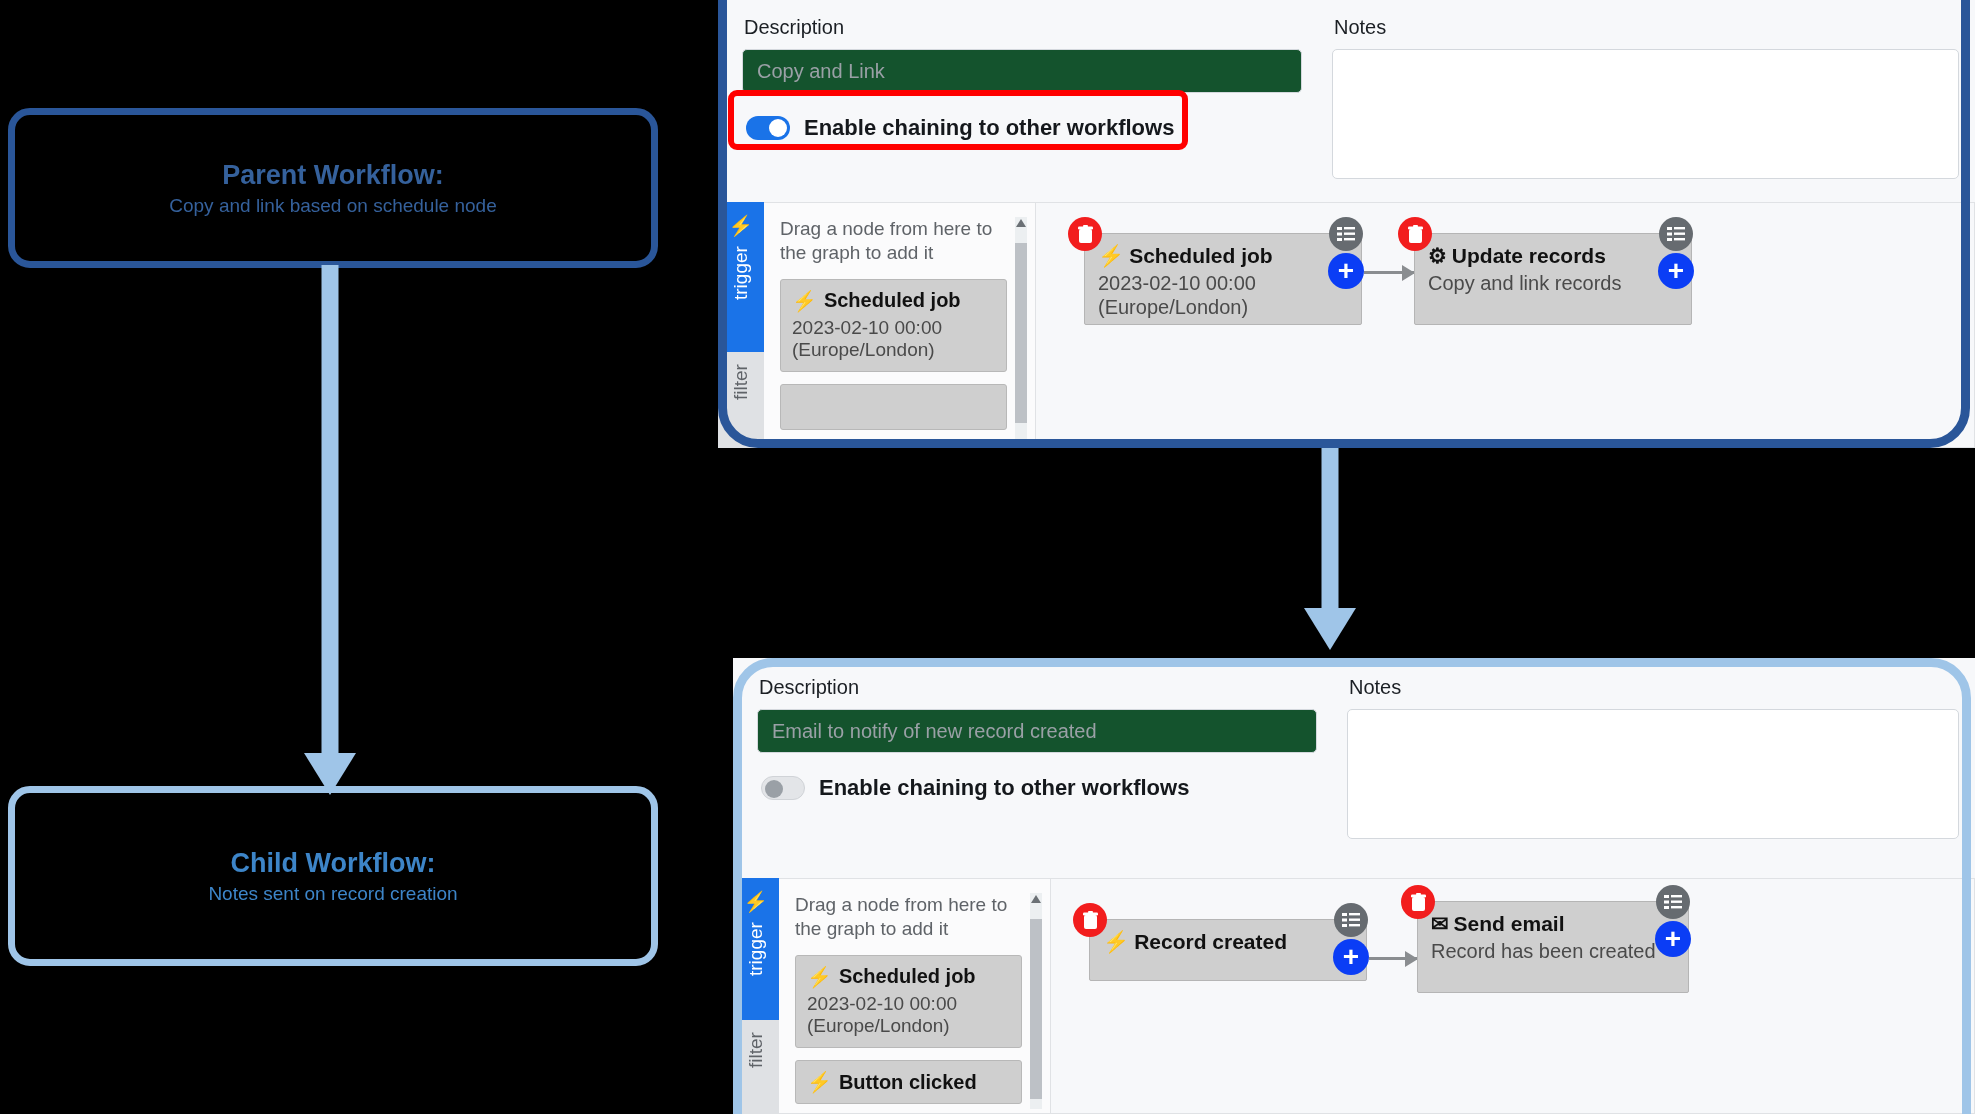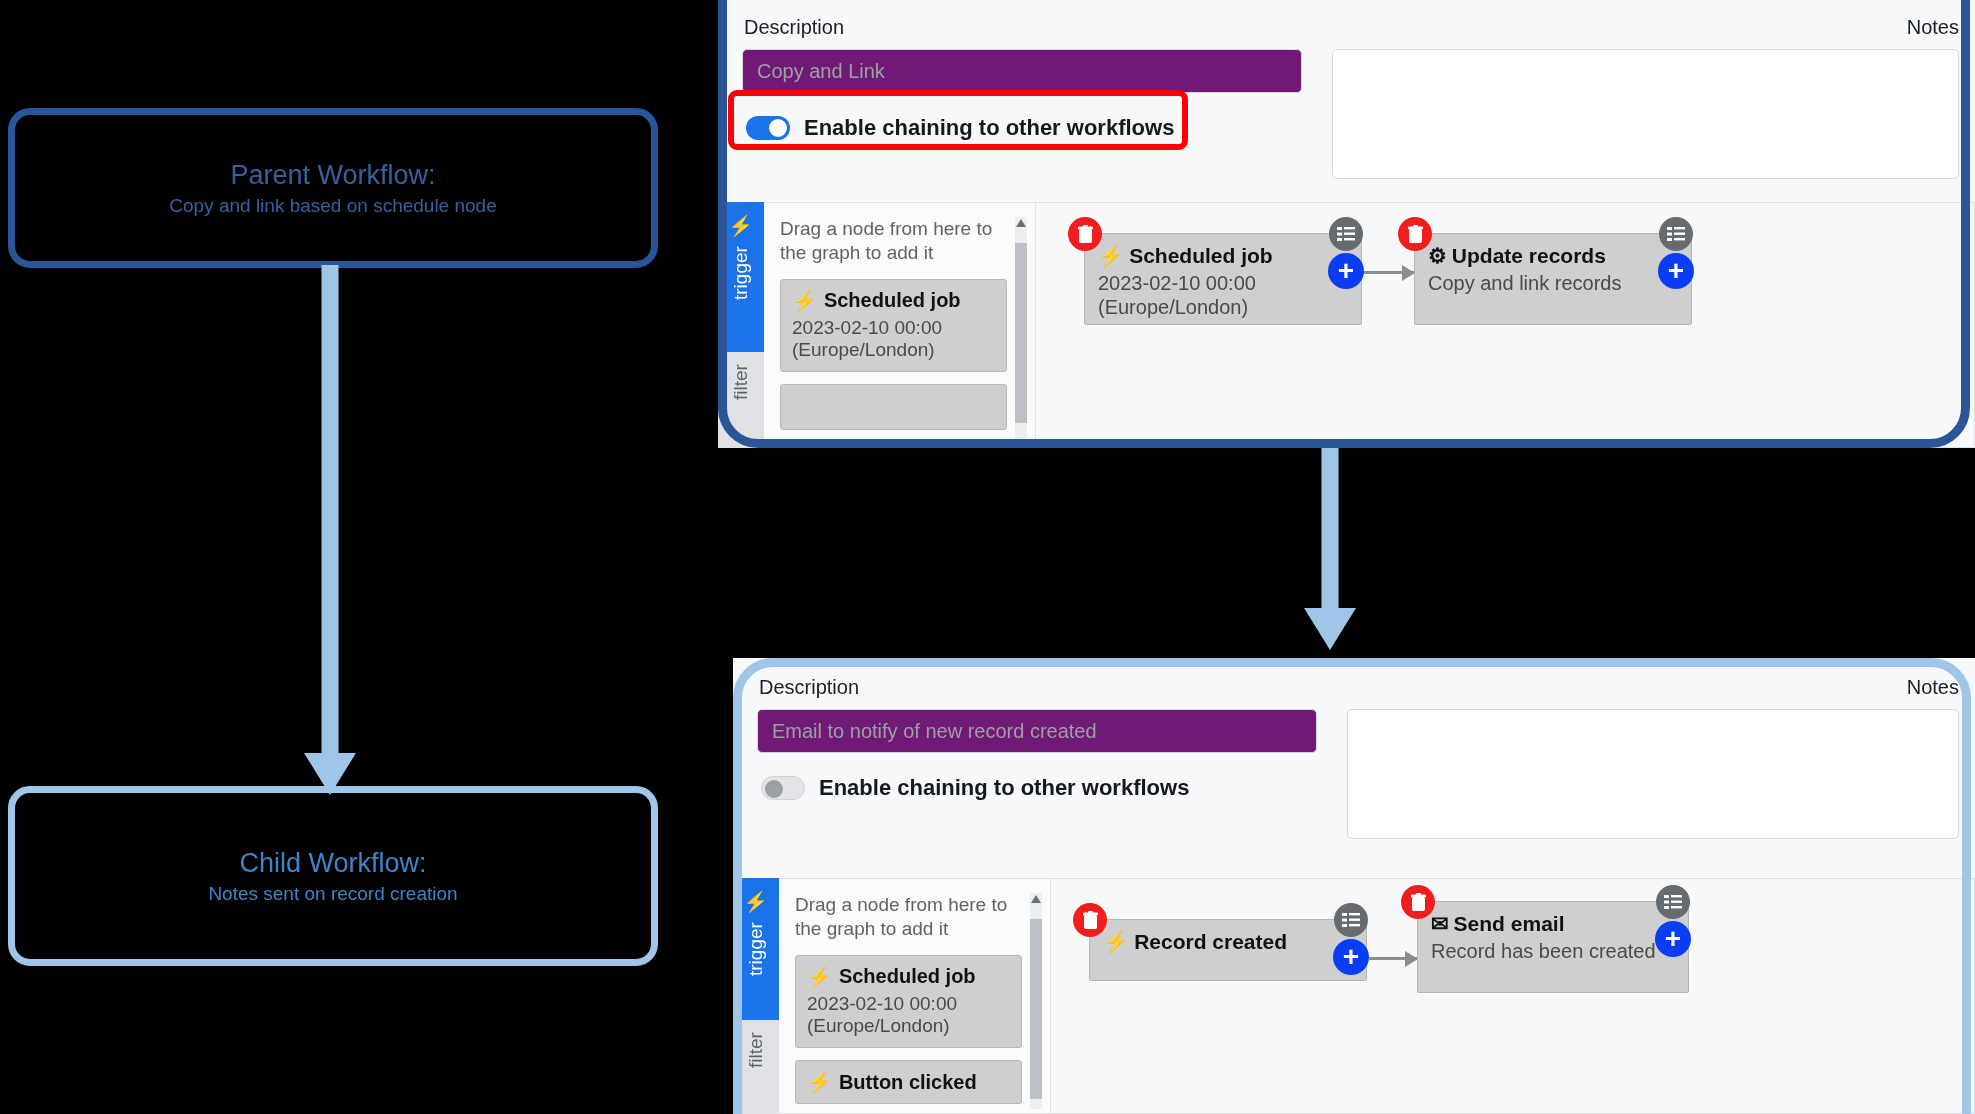--- a/index.html
+++ b/index.html
@@ -3,21 +3,21 @@
 <meta charset="utf-8">
 <style>
   html,body{margin:0;padding:0;background:#000;}
   body{width:1975px;height:1114px;position:relative;overflow:hidden;
        font-family:"Liberation Sans",sans-serif;}
 
   
   .callout{position:absolute;box-sizing:border-box;border-radius:22px;
            background:#000;display:flex;flex-direction:column;
            align-items:center;justify-content:center;text-align:center;}
-  .callout .c-title{font-weight:normal;font-size:27px;line-height:1.35;}
+  .callout .c-title{font-weight:bold;font-size:27px;line-height:1.35;}
   .callout .c-sub{font-size:19px;line-height:1.35;}
 
   #callout-parent{left:8px;top:108px;width:650px;height:160px;
                   border:7px solid #2a5699;}
   #callout-parent .c-title,#callout-parent .c-sub{color:#35619c;}
 
   #callout-child{left:8px;top:786px;width:650px;height:180px;
                  border:7px solid #9fc5e8;}
   #callout-child .c-title,#callout-child .c-sub{color:#3d85c8;}
 
@@ -48,24 +48,24 @@
   #panel-top-border{left:718px;top:-42px;width:1252px;height:490px;
                     border:9px solid #2a5699;}
 
   #panel-bottom{left:733px;top:658px;width:1242px;height:456px;}
   #panel-bottom-border{left:733px;top:658px;width:1238px;height:500px;
                        border:9px solid #9fc5e8;}
 
   
   .form-row{display:flex;padding:14px 16px 0 16px;box-sizing:border-box;margin-left:8px;}
   .form-col-desc{flex:0 0 560px;}
-  .form-col-notes{flex:1;padding-left:30px;text-align:right;}
+  .form-col-notes{flex:1;padding-left:30px;}
   .field-label{font-size:20px;color:#1b1f24;margin:0 0 10px 2px;}
   .text-input{box-sizing:border-box;width:100%;height:44px;
-              background:#701a75;border:1px solid #d4d8dd;border-radius:5px;
+              background:#14532d;border:1px solid #d4d8dd;border-radius:5px;
               display:flex;align-items:center;padding:0 14px;
               font-size:20px;color:#9aa0a6;}
   .notes-box{box-sizing:border-box;width:100%;height:130px;background:#fff;
              border:1px solid #d4d8dd;border-radius:5px;}
 
   .toggle-row{display:flex;align-items:center;gap:14px;margin-top:22px;
               padding-left:4px;}
   .switch{width:44px;height:24px;border-radius:12px;position:relative;
           flex:0 0 auto;}
   .switch.on{background:#1a73e8;}

